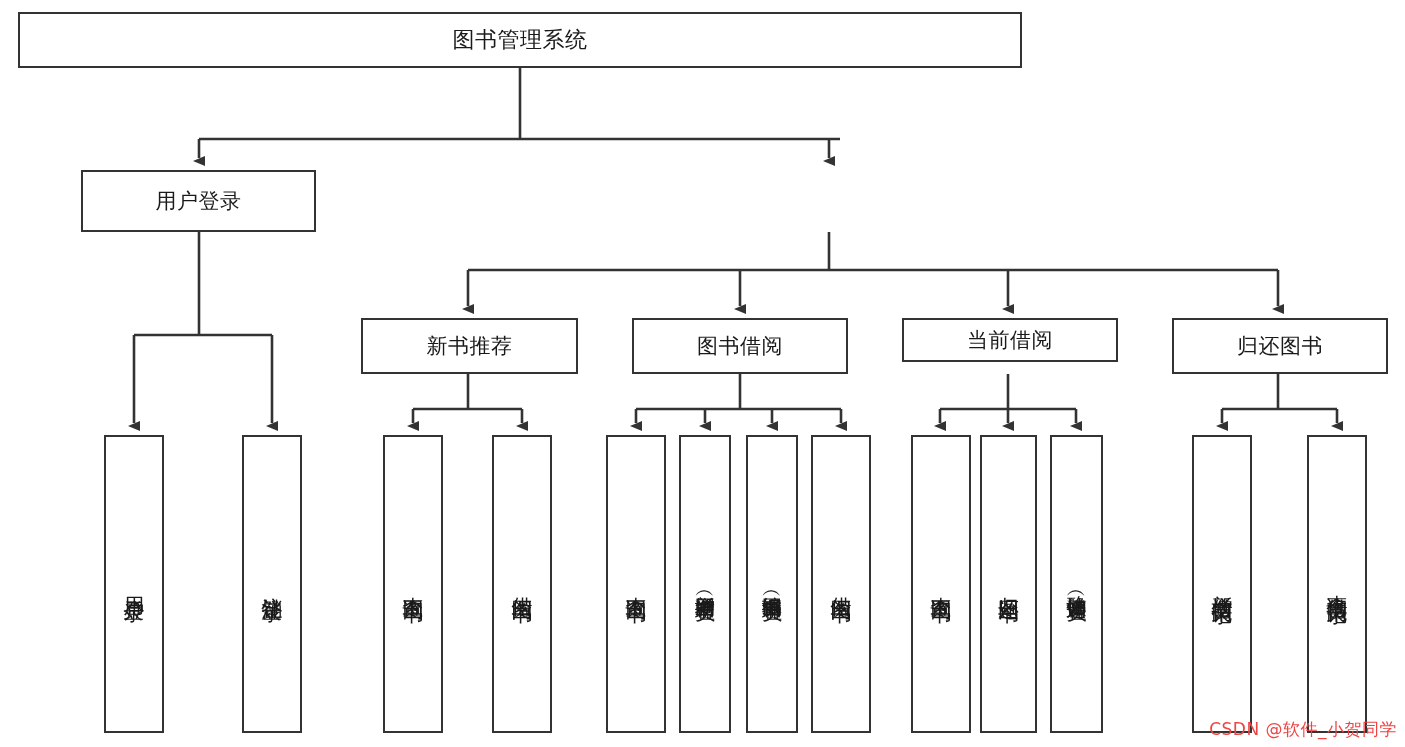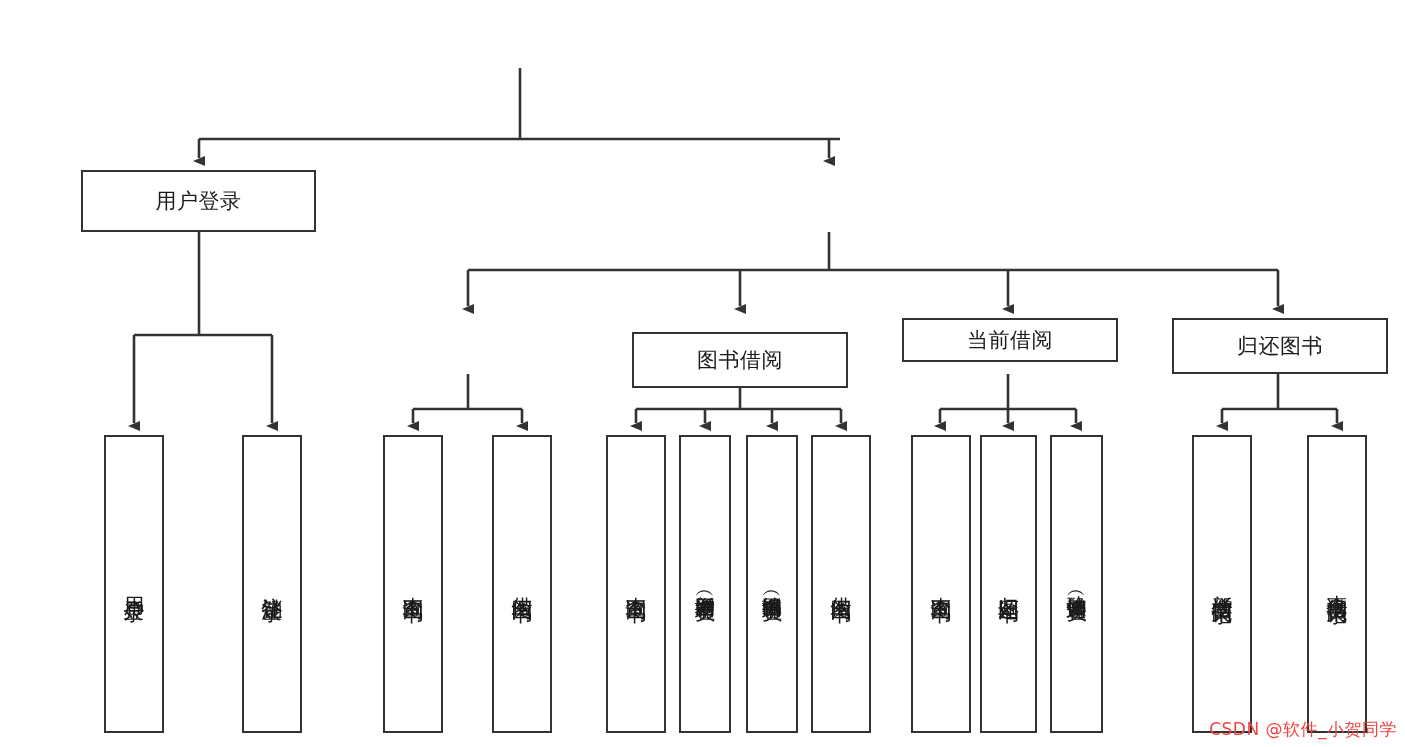--- a/index.html
+++ b/index.html
@@ -127,26 +127,32 @@
       <path d="M1008,409 L1008,423" marker-end="url(#arrow)"></path>
       <path d="M1076,409 L1076,423" marker-end="url(#arrow)"></path>
 
       <path d="M1278,374 L1278,409"></path>
       <path d="M1222,409 L1337,409"></path>
       <path d="M1222,409 L1222,423" marker-end="url(#arrow)"></path>
       <path d="M1337,409 L1337,423" marker-end="url(#arrow)"></path>
     </g>
   </svg>
 
+  <div class="node h root" style="left:18px; top:12px; width:1004px; height:56px;">
+    <span class="label">图书管理系统</span>
+  </div>
 
   <div class="node h" style="left:81px; top:170px; width:235px; height:62px;">
     <span class="label">用户登录</span>
   </div>
 
-  <div class="node h" style="left:632px; top:318px; width:216px; height:56px;margin-top:14px;">
+  <div class="node h" style="left:361px; top:318px; width:217px; height:56px;">
+    <span class="label">新书推荐</span>
+  </div>
+  <div class="node h" style="left:632px; top:318px; width:216px; height:56px;">
     <span class="label">图书借阅</span>
   </div>
   <div class="node h" style="left:902px; top:318px; width:216px; height:44px;">
     <span class="label">当前借阅</span>
   </div>
   <div class="node h" style="left:1172px; top:318px; width:216px; height:56px;">
     <span class="label">归还图书</span>
   </div>
 
   <div class="node v" style="left:104px; top:435px; width:60px; height:298px;">

